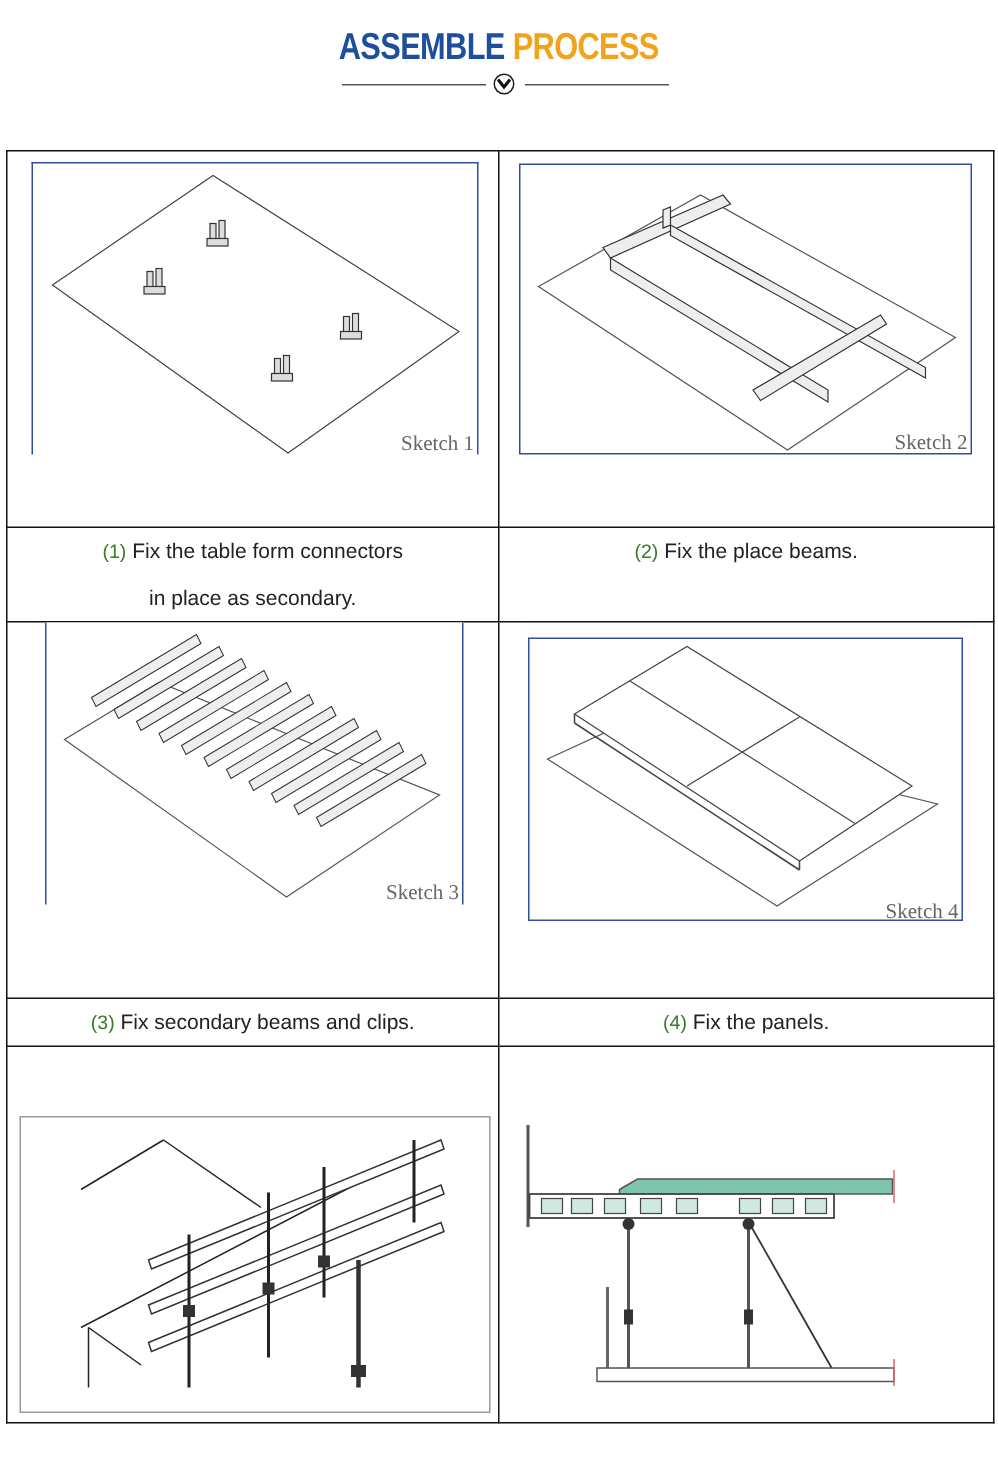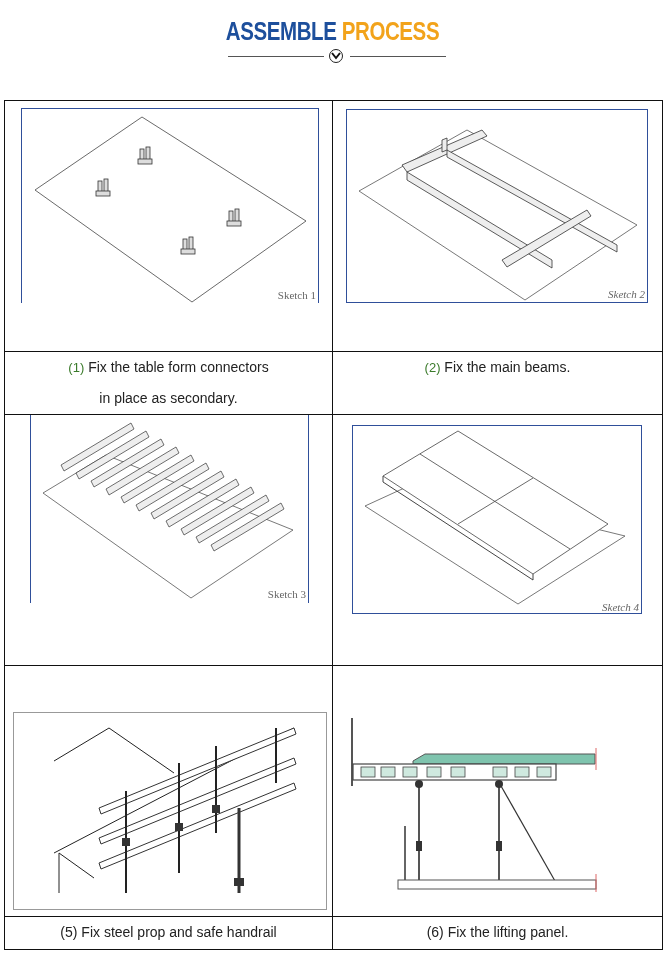--- a/index.html
+++ b/index.html
@@ -20,23 +20,23 @@
   .img-cell.r2 { height:250px; }
   .img-cell.r3 { height:250px; }
   .cap-cell { text-align:center; font-size:14px; color:#222; }
   .cap1 { height:60px;margin-left:32px; }
   .cap2 { height:30px; }
   .cap3 { height:32px; }
   .cap-line { line-height:31px; }
   .num { color:#3a7a2a; font-size:13px; }
 
   .frame { position:absolute; border:1.5px solid #2f4f9a; border-bottom:none; box-sizing:border-box; background:#fff; }
-  .frame.full { border-bottom:1.5px solid #2f4f9a;font-style:italic; }
+  .frame.full { border-bottom:1.5px solid #2f4f9a; }
   .frame.gray { border:1px solid #999; }
-  .sketch-label { position:absolute; font-family:"Liberation Serif", serif; font-size:11px; color:#666; }
+  .sketch-label { position:absolute; font-family:"Liberation Serif", serif; font-size:14px; color:#666; }
   svg { display:block; }
 </style>
 </head>
 <body>
 
 <div class="header">
   <div class="title">
     <span class="w1">ASSEMBLE</span>
     <span class="w2">PROCESS</span>
   </div>
@@ -93,21 +93,21 @@
         <span class="sketch-label" style="right:2px;top:178px;">Sketch 2</span>
       </div>
     </td>
   </tr>
   <tr>
     <td class="cap-cell cap1">
       <div class="cap-line" style="padding-top:0px;"><span class="num">(1)</span> <span>Fix the table form connectors</span></div>
       <div class="cap-line">in place as secondary.</div>
     </td>
     <td class="cap-cell cap1">
-      <div class="cap-line"><span class="num">(2)</span> <span>Fix the main beams.</span></div>
+      <div class="cap-line"><span class="num">(2)</span> <span>Fix the place beams.</span></div>
     </td>
   </tr>
   <tr>
     <td class="img-cell r2">
       <div class="frame" style="left:25px;top:0px;width:279px;height:188px;border-top:none;text-decoration:underline;">
         <svg width="279" height="188" viewBox="0 0 279 188">
           <polygon points="12,78 75,40 262,115 160,183" fill="#fff" stroke="#555" stroke-width="0.8"></polygon>
           <g fill="#eee" stroke="#333" stroke-width="0.7">
             <polygon points="30,50 100,8 103,14 33,56"></polygon>
             <polygon points="45,58 115,16 118,22 48,64"></polygon>
@@ -134,20 +134,28 @@
           <line x1="105" y1="98" x2="180" y2="52" stroke="#444" stroke-width="0.8"></line>
           <line x1="30" y1="50" x2="30" y2="56" stroke="#444"></line>
           <line x1="30" y1="56" x2="180" y2="154" stroke="#444"></line>
           <line x1="180" y1="148" x2="180" y2="154" stroke="#444"></line>
         </svg>
         <span class="sketch-label" style="right:2px;top:175px;">Sketch 4</span>
       </div>
     </td>
   </tr>
   <tr>
+    <td class="cap-cell cap2">
+      <div class="cap-line"><span class="num">(3)</span> <span>Fix secondary beams and clips.</span></div>
+    </td>
+    <td class="cap-cell cap2">
+      <div class="cap-line"><span class="num">(4)</span> <span>Fix the panels.</span></div>
+    </td>
+  </tr>
+  <tr>
     <td class="img-cell r3">
       <div class="frame gray" style="left:8px;top:46px;width:314px;height:198px;">
         <svg width="314" height="198" viewBox="0 0 314 198">
           <g stroke="#222" stroke-width="1" fill="none">
             <line x1="40" y1="48" x2="95" y2="15"></line>
             <line x1="40" y1="140" x2="280" y2="15"></line>
             <line x1="95" y1="15" x2="160" y2="60"></line>
             <line x1="45" y1="140" x2="80" y2="165"></line>
             <line x1="45" y1="140" x2="45" y2="180"></line>
           </g>
@@ -202,22 +210,14 @@
                 <rect x="83" y="175" width="6" height="10"></rect>
                 <rect x="163" y="175" width="6" height="10"></rect>
               </g>
           <line x1="72" y1="160" x2="72" y2="214" stroke="#666" stroke-width="2"></line>
           <rect x="65" y="214" width="198" height="9" fill="#fff" stroke="#555" stroke-width="1"></rect>
           <line x1="263" y1="208" x2="263" y2="226" stroke="#d66" stroke-width="1"></line>
         </svg>
       </div>
     </td>
   </tr>
-  <tr>
-    <td class="cap-cell cap3">
-      <div class="cap-line"><span>(5)</span> <span>Fix steel prop and safe handrail</span></div>
-    </td>
-    <td class="cap-cell cap3">
-      <div class="cap-line"><span>(6)</span> <span>Fix the lifting panel.</span></div>
-    </td>
-  </tr>
 </tbody>
   </table>
 
 </body></html>

